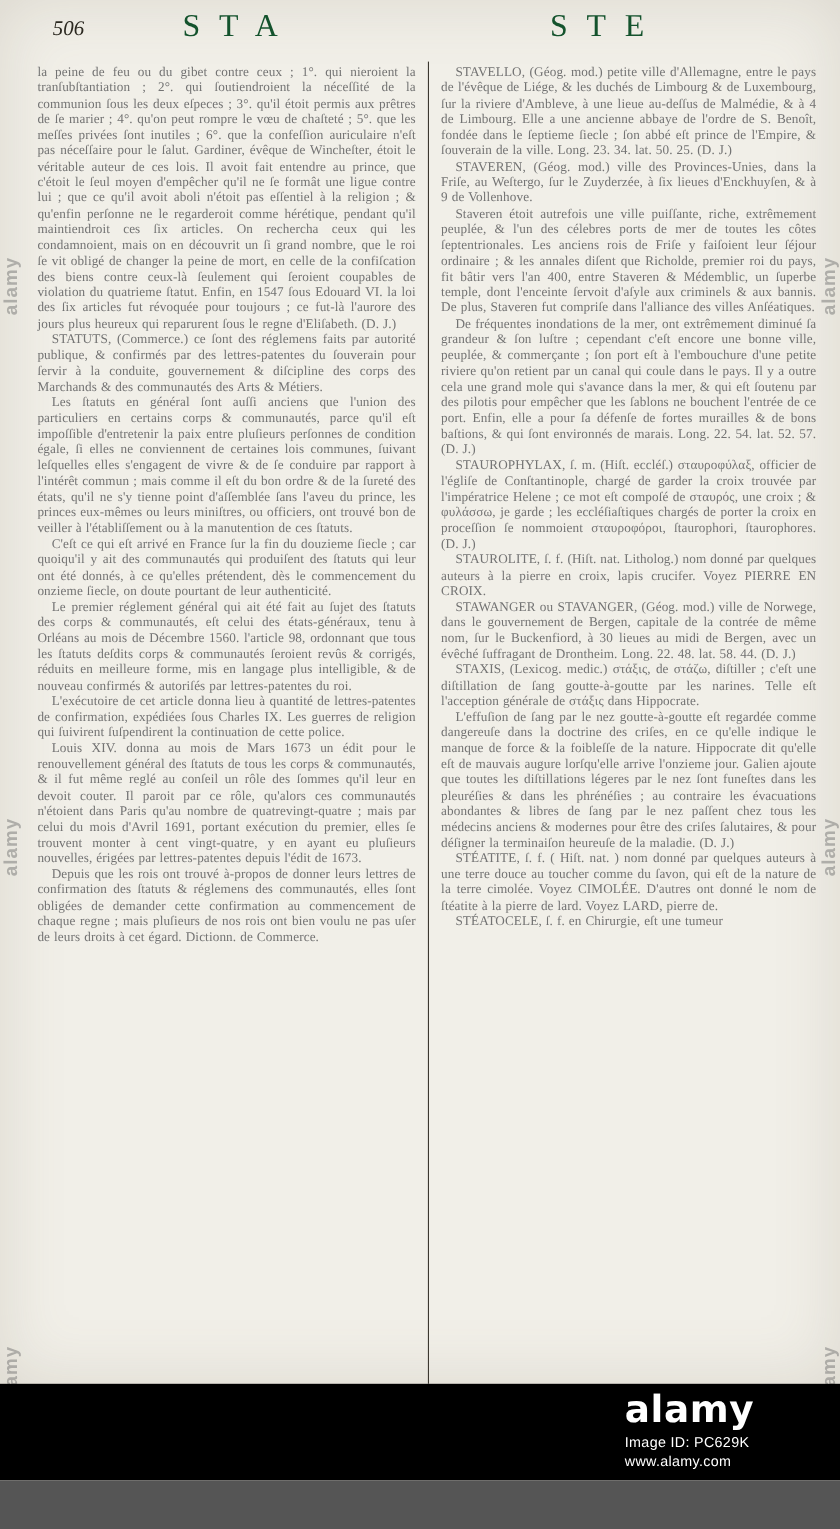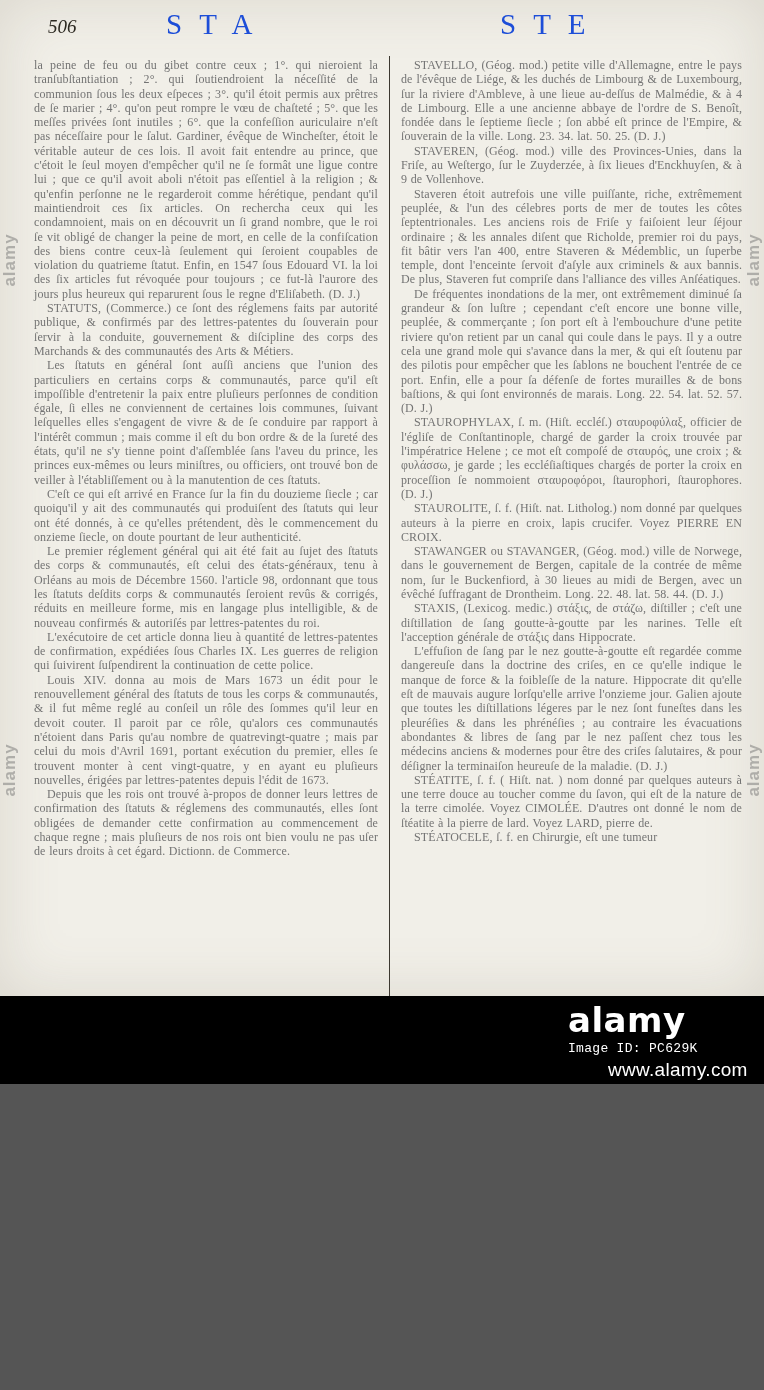--- a/index.html
+++ b/index.html
@@ -1,34 +1,34 @@
 <!DOCTYPE html>
 <html><head>
 <meta charset="utf-8">
 <style>
   html,body { margin:0; padding:0; background:#555; }
   .screenshot {
-    position:relative; width:764px; height:1084px; margin:0 auto;
+    position:relative; width:764px; height:1346px; margin:0 auto;
     background:#f1efe8; overflow:hidden;
     font-family:"Liberation Serif", serif;
   }
   
   .page {
     position:absolute; left:0; top:0; right:0; bottom:88px;
     background:#f1efe8;
     box-shadow: inset 0 0 60px rgba(120,110,90,0.18);
     overflow:hidden;
   }
   .pagenum {
     position:absolute; left:48px; top:16px;
     font-style:italic; font-size:19px; color:#2b2820;
   }
   .htitle {
     position:absolute; top:8px;
-    font-size:29px; letter-spacing:17px; color:#1d4ed8;
+    font-size:29px; letter-spacing:17px; color:#14532d;
     font-family:"Liberation Serif", serif;
   }
   .htitle-left  { left:166px; }
   .htitle-right { left:500px; }
   .divider {
     position:absolute; left:389px; top:56px; width:1px; height:1244px;
     background:#3c3830;
   }
   .col { position:absolute; top:58px; }
   .col-left  { left:34px;  width:344px; }
@@ -56,22 +56,22 @@
     background:#000;
   }
   .alamy-block {
     position:absolute; left:568px; top:6px; color:#fff;
     font-family:"Liberation Sans", sans-serif;
   }
   .alamy-logo {
     font-family:"DejaVu Sans", sans-serif;
     font-weight:700; font-size:34px; line-height:36px; letter-spacing:0.5px;
   }
-  .alamy-id  { font-size:13px; margin-top:3px; letter-spacing:0.3px;font-family:Liberation Mono, monospace; }
-  .alamy-url { font-size:19px; margin-top:3px; letter-spacing:0.3px;margin-left:40px; }
+  .alamy-id  { font-size:13px; margin-top:3px; letter-spacing:0.3px; }
+  .alamy-url { font-size:13px; margin-top:3px; letter-spacing:0.3px; }
 </style>
 </head>
 <body>
 
 <div class="screenshot">
 
   <div class="page">
     <span class="pagenum">506</span>
     <span class="htitle htitle-left">STA</span>
     <span class="htitle htitle-right">STE</span>

